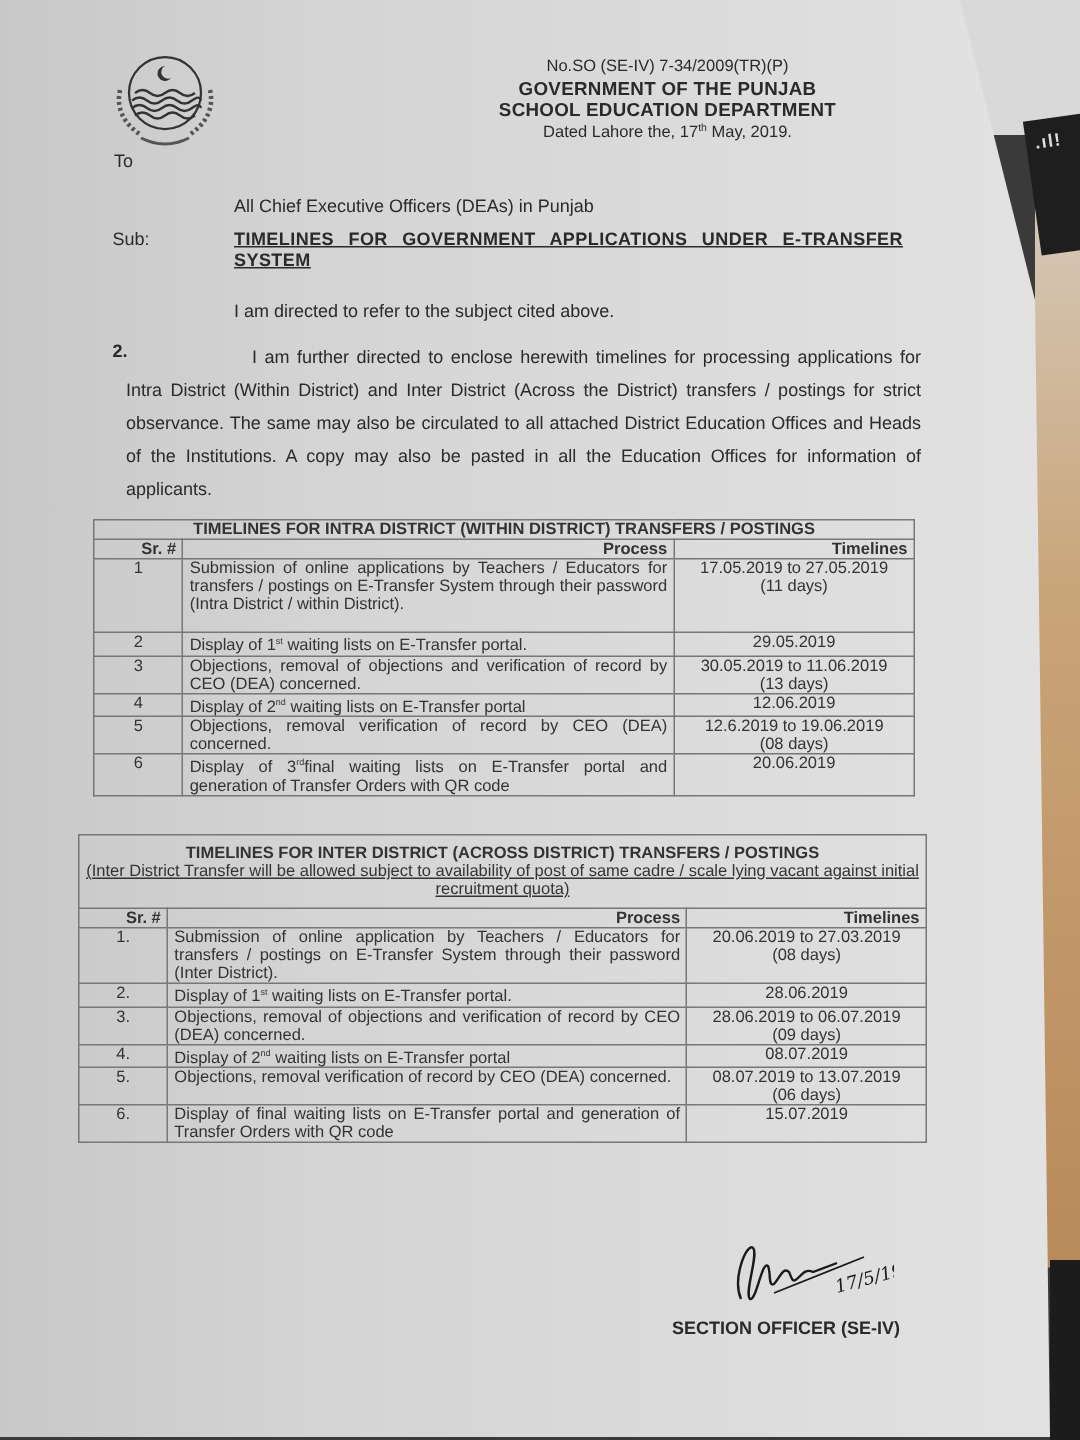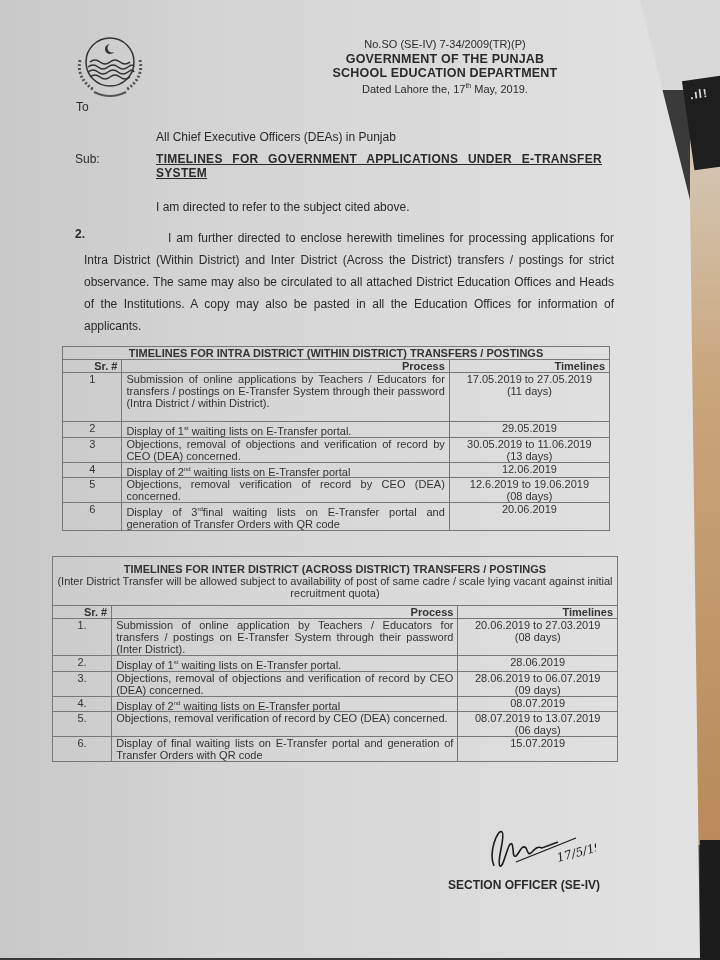--- a/index.html
+++ b/index.html
@@ -50,21 +50,21 @@
     text-align:justify; text-indent:84px;margin-left:12px;
   }
   table.tl {
     position:absolute; border-collapse:collapse; font-size:11px; color:#333;
     background:transparent;
     padding-left:40px;
   }
   table.tl td, table.tl th { border:1px solid #777; padding:0 4px; vertical-align:top; line-height:12px; }
   table.tl th { font-weight:bold; text-align:right; }
   .caption-row td { text-align:center; font-weight:bold; font-size:11px; padding:2px 4px; }
-  .subcaption { font-weight:normal; display:block; }
+  .subcaption { font-weight:normal; display:block;text-decoration:underline; }
   .sr { text-align:center; width:50px; }
   .proc { width:316px; text-align:justify; }
   .tline { text-align:center; width:150px; }
   sup { font-size:6px; }
   .signature { position:absolute; left:486px; top:822px; width:110px; height:50px; }
   .so-label { position:absolute; left:448px; top:878px; font-size:12px; font-weight:bold; }
 </style>
 </head>
 <body>
 

